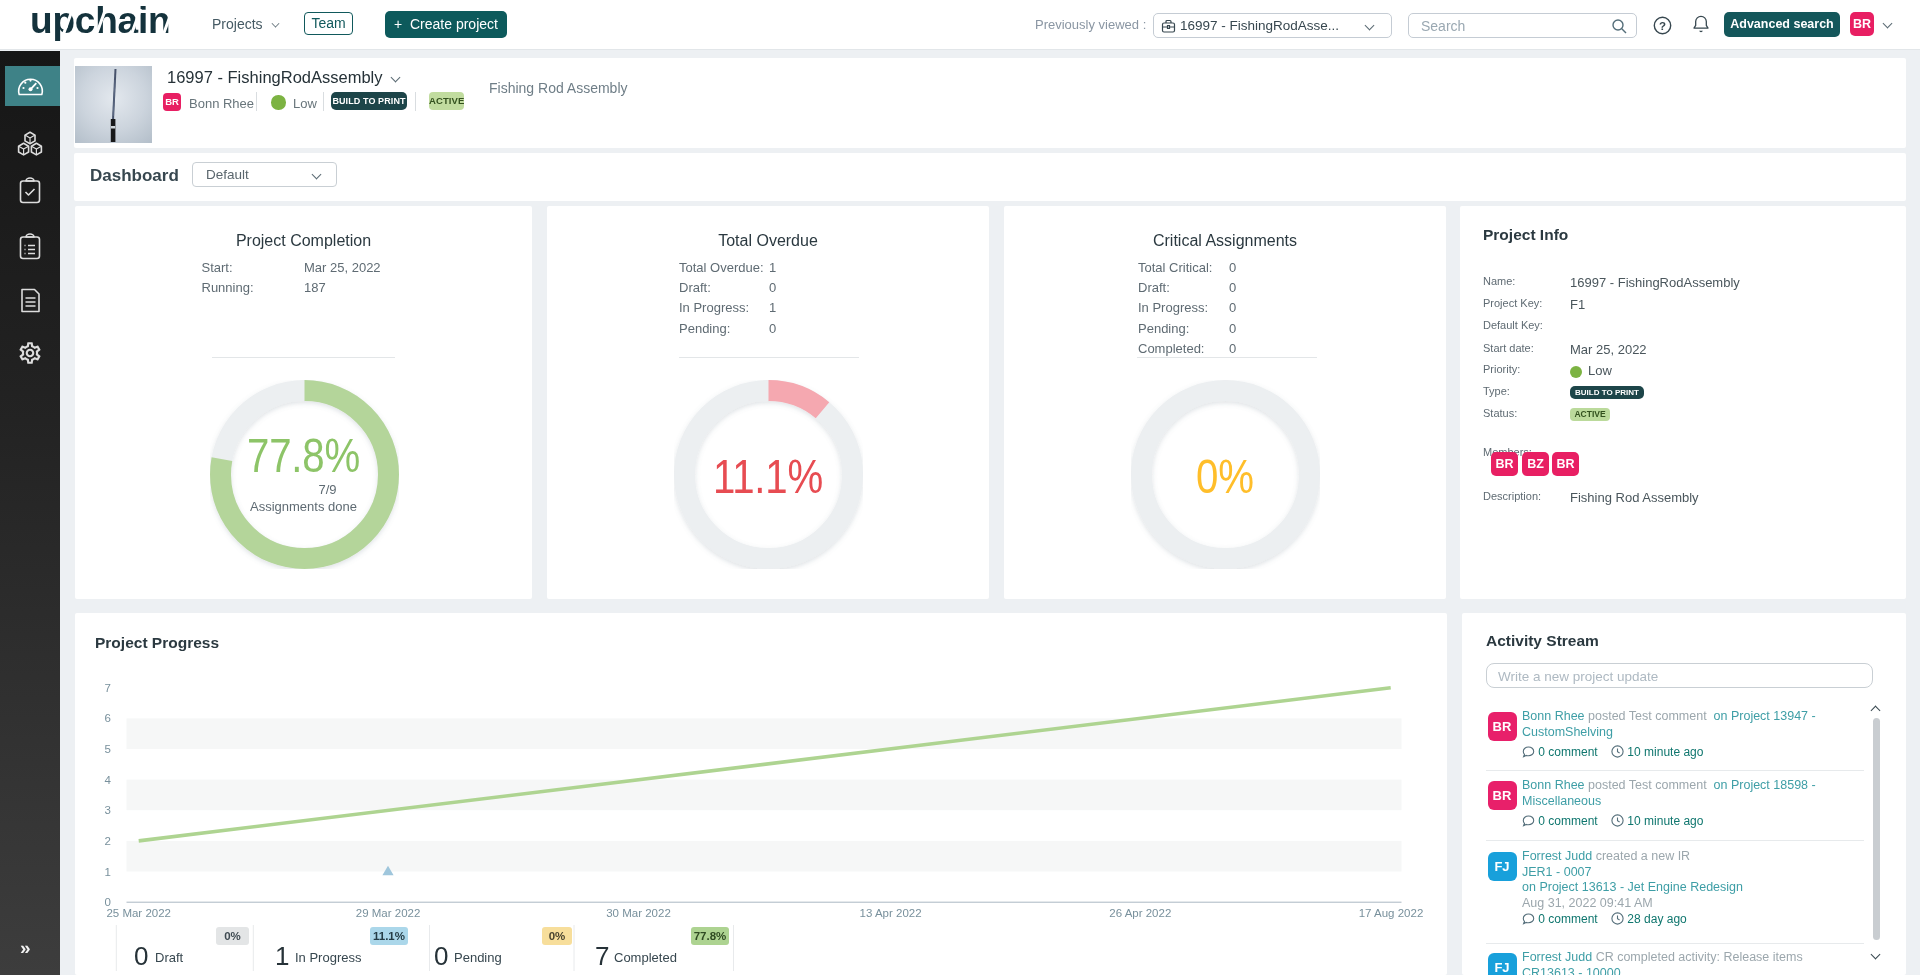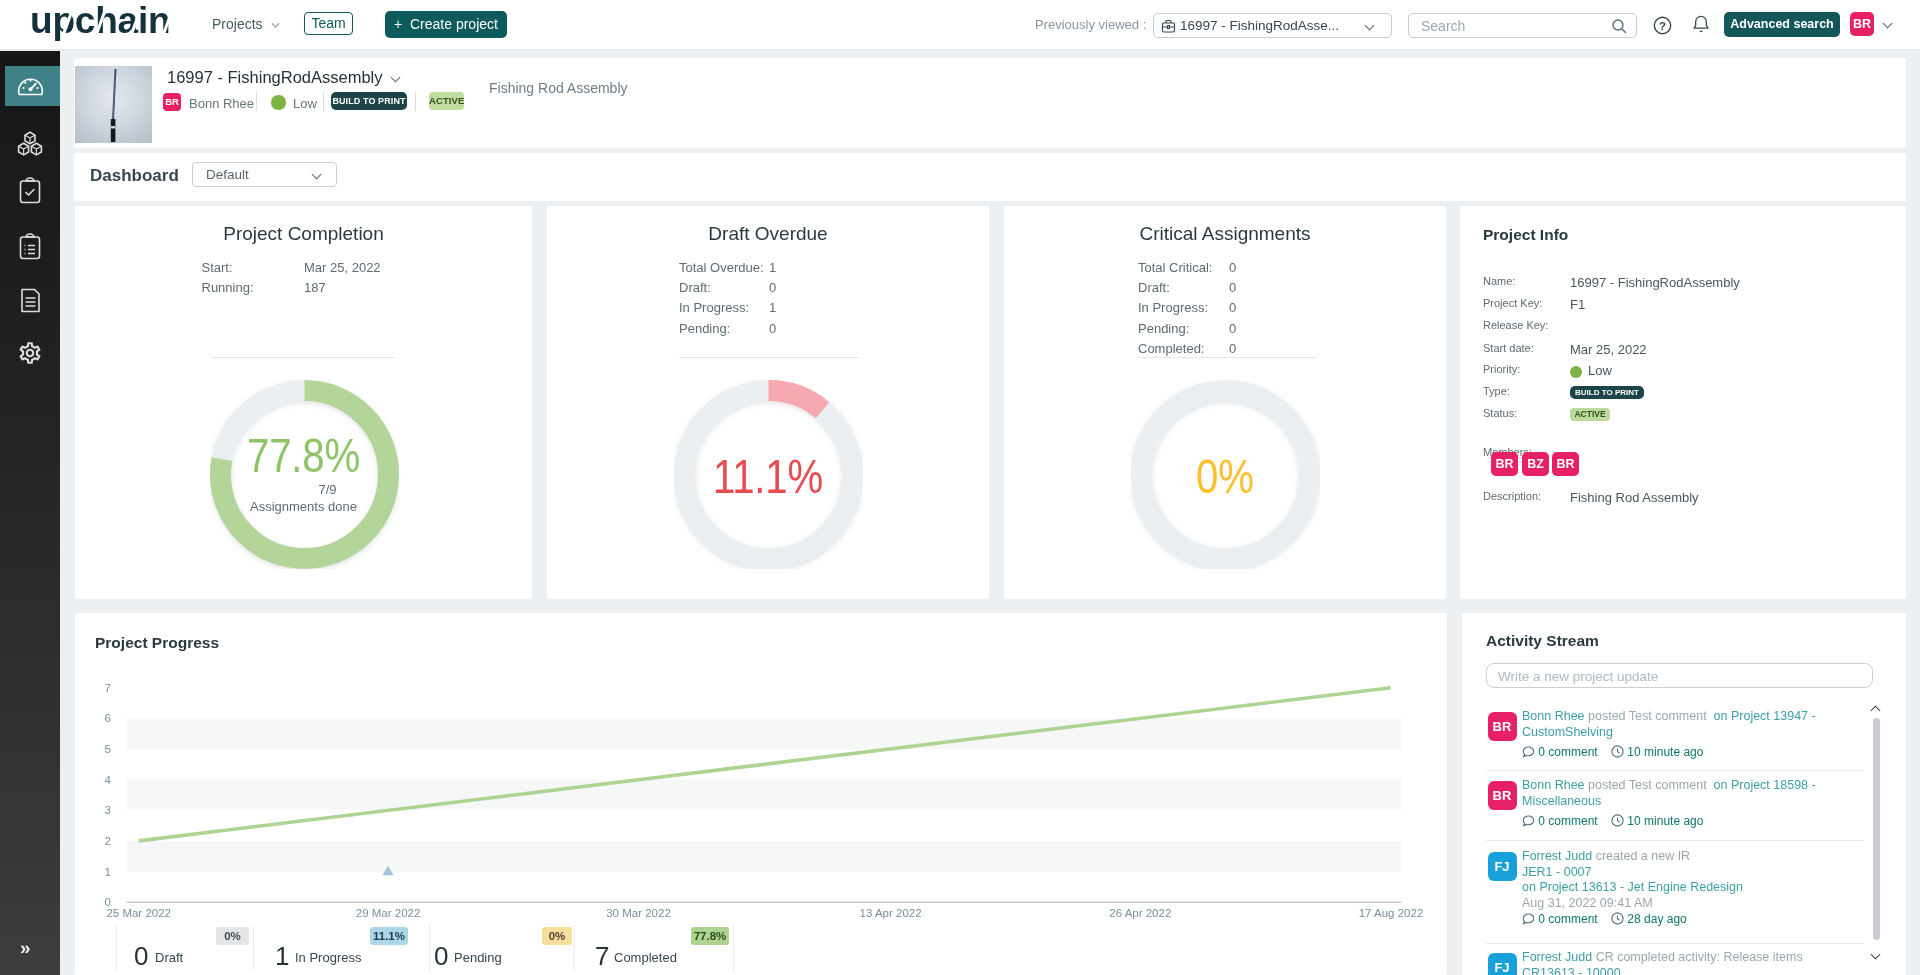--- a/index.html
+++ b/index.html
@@ -37,21 +37,21 @@
 .vsep { position:absolute; top:34px; width:1px; height:19px; background:#d9dde0; }
 .badge { position:absolute; font-weight:bold; text-align:center; }
 
 
 #dashBar { left:74px; top:153px; width:1832px; height:48px; }
 #dashBar .t { position:absolute; left:16px; top:13px; font-size:17px; font-weight:600; color:#37474f; }
 #defSel { position:absolute; left:118px; top:9px; width:145px; height:25px; border:1px solid #c9cfd4; border-radius:4px; }
 #defSel .txt { position:absolute; left:13px; top:4px; font-size:13.5px; color:#5a666d; }
 
 
-.cardTitle { position:absolute; width:100%; text-align:center; top:17px; font-size:19px; font-weight:500; color:#2b3940; }
+.cardTitle { position:absolute; width:100%; text-align:center; top:26px; font-size:16px; font-weight:500; color:#2b3940; }
 .stats { position:absolute; font-size:13px; color:#5f6b73; }
 .stats div { height:20.2px; }
 .sepline { position:absolute; height:1px; background:#e3e6e8; }
 .donutTxt { position:absolute; width:100%; text-align:center; font-size:49px; transform:scaleX(0.82); letter-spacing:-0.2px; }
 .donutSub { position:absolute; width:100%; text-align:center; font-size:13px; color:#5f6b73; }
 
 
 #pi { left:1460px; top:206px; width:446px; height:393px; }
 #pi .t, .bigT { position:absolute; font-size:15.5px; font-weight:600; color:#2b3940; }
 .pil { position:absolute; left:23px; font-size:11px; color:#5f6b73; }
@@ -215,21 +215,21 @@
       </defs>
     <circle cx="94.5" cy="94.5" r="84" fill="none" stroke="#eceff1" stroke-width="21" filter="url(#ds)"></circle>
     <circle cx="94.5" cy="94.5" r="84" fill="none" stroke="#b4d59a" stroke-width="21" stroke-dasharray="410.6 117.2" transform="rotate(-90 94.5 94.5)"></circle>
   </svg>
   <div class="donutTxt" style="top:221px; color:#8dc468;">77.8%</div>
   <div class="donutSub" style="top:276px;margin-left:24px;">7/9</div>
   <div class="donutSub" style="top:293px;">Assignments done</div>
 </div>
 
 <div class="card" id="c2" style="left:547px; top:206px; width:442px; height:393px;">
-  <div class="cardTitle">Draft Overdue</div>
+  <div class="cardTitle">Total Overdue</div>
   <div class="stats" style="left:132px; top:54px; width:90px;">
       <div>Total Overdue:</div>
       <div>Draft:</div>
       <div>In Progress:</div>
       <div>Pending:</div>
     </div>
   <div class="stats" style="left:222px; top:54px;">
       <div>1</div>
       <div>0</div>
       <div>1</div>
@@ -265,21 +265,21 @@
   </svg>
   <div class="donutTxt" style="top:242px; color:#ffbe2a;">0%</div>
 </div>
 
 <div class="card" id="pi">
   <div class="t" style="left:23px; top:20px;">Project Info</div>
   <div class="pil" style="top:69px;">Name:</div>
     <div class="piv" style="top:69px;">16997 - FishingRodAssembly</div>
   <div class="pil" style="top:91px;">Project Key:</div>
     <div class="piv" style="top:91px;">F1</div>
-  <div class="pil" style="top:113px;">Release Key:</div>
+  <div class="pil" style="top:113px;">Default Key:</div>
   <div class="pil" style="top:136px;">Start date:</div>
     <div class="piv" style="top:136px;">Mar 25, 2022</div>
   <div class="pil" style="top:157px;">Priority:</div>
   <div class="piv" style="top:160px; width:12px; height:12px; border-radius:50%; background:#7cb342;"></div>
   <div class="piv" style="top:157px; left:128px;">Low</div>
   <div class="pil" style="top:179px;">Type:</div>
   <div class="badge" style="left:110px; top:180px; width:74px; height:13px; background:#1d4549; border-radius:5px; color:#fff; font-size:8px; line-height:13px;">BUILD TO PRINT</div>
   <div class="pil" style="top:201px;">Status:</div>
   <div class="badge" style="left:110px; top:201.5px; width:40px; height:13px; background:#bbda9b; border-radius:4px; color:#33511e; font-size:8.5px; line-height:13px;">ACTIVE</div>
   <div class="pil" style="top:224px;margin-top:16px;">Members:</div>

